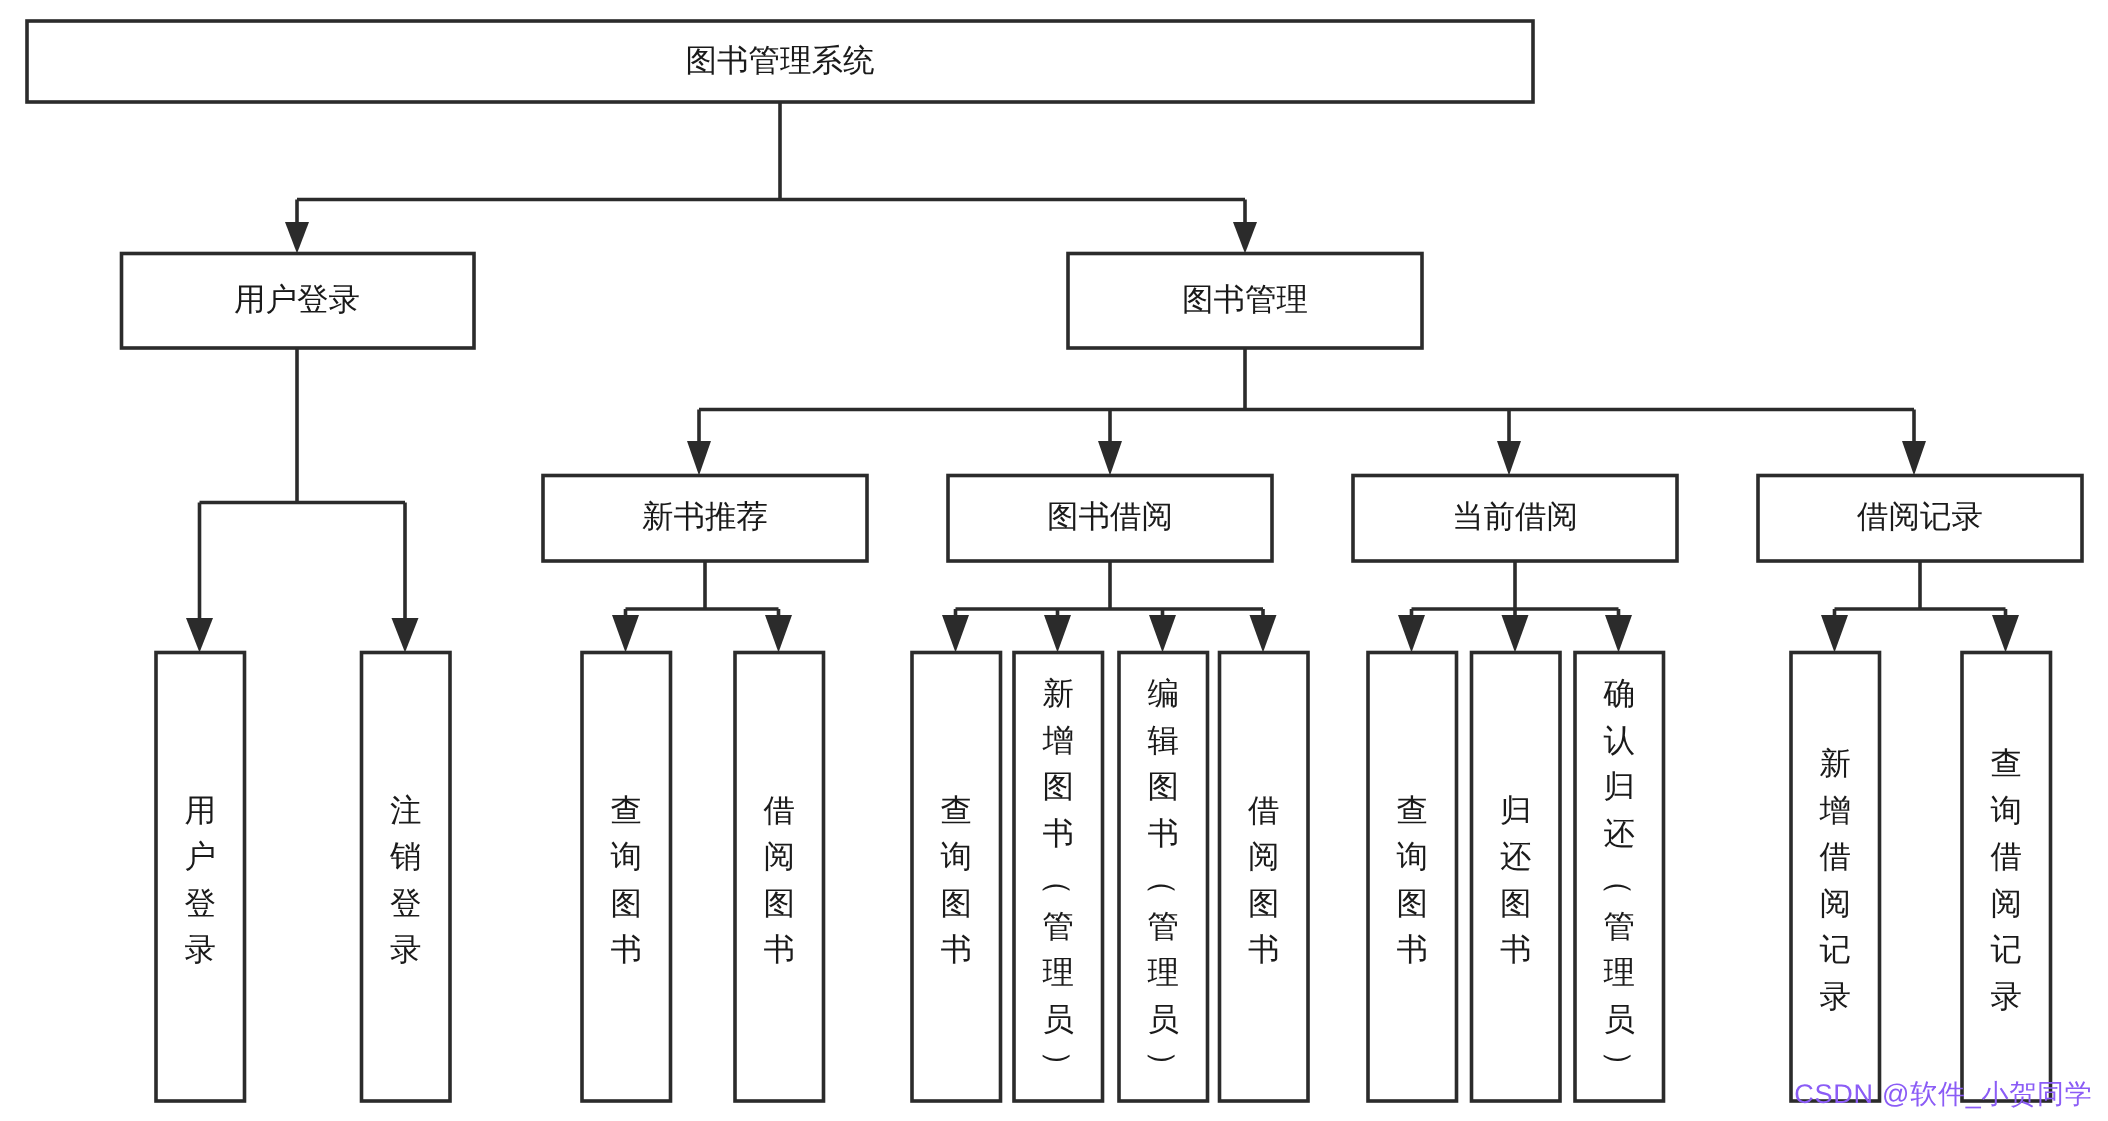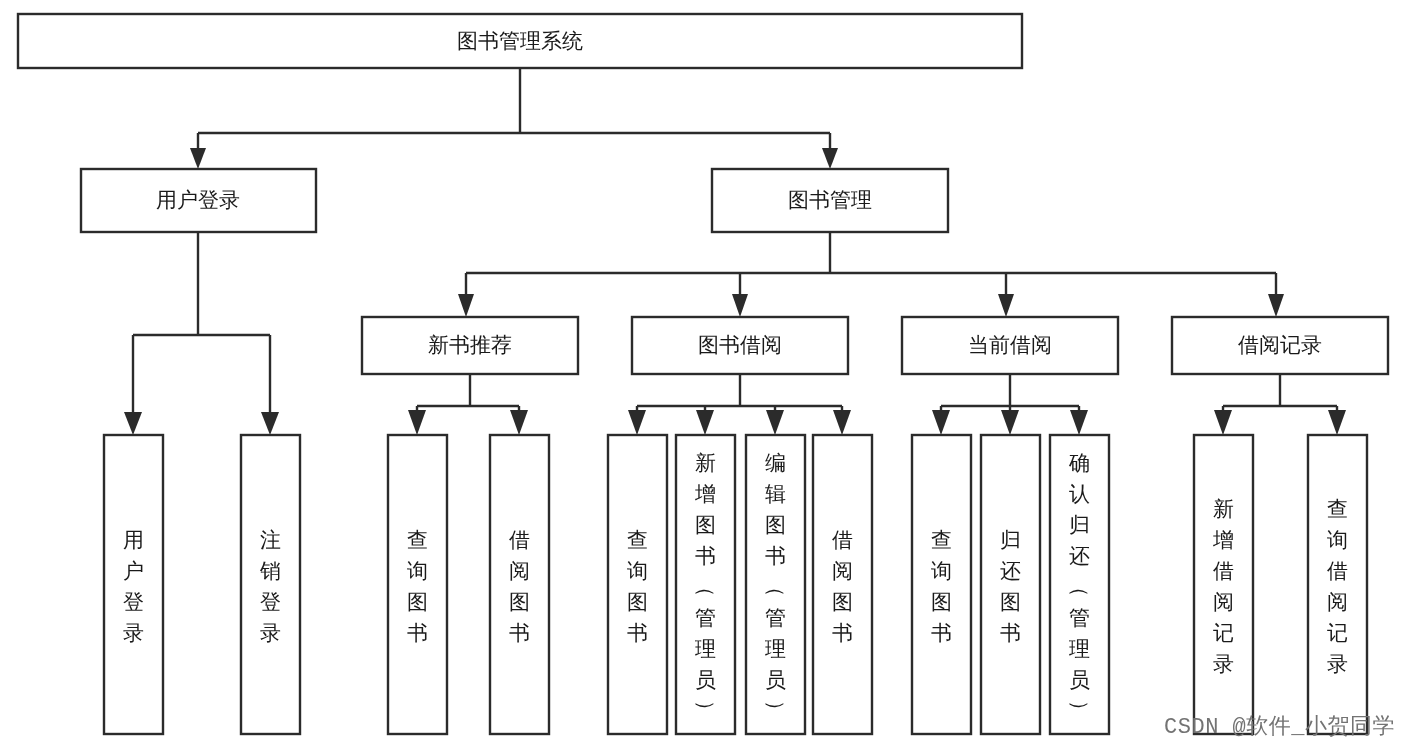--- a/index.html
+++ b/index.html
@@ -51,23 +51,23 @@
   .leaf-label {
     font-family: "Liberation Sans", "DejaVu Sans", sans-serif;
     fill: #1a1a1a;
     font-size: 21px;
     text-anchor: middle;
   }
   .watermark {
     position: absolute;
     right: 10px;
     bottom: 6px;
-    font-family: Liberation Mono, monospace;
-    font-size: 22px;
-    color: #737373;
+    font-family: Liberation Sans, sans-serif;
+    font-size: 18px;
+    color: #8b5cf6;
     white-space: nowrap;
     letter-spacing: 0.5px;
   }
 </style>
 </head>
 <body>
 
 <div id="diagram-root">
 
   <svg class="flow" viewBox="0 0 1405 747" xmlns="http://www.w3.org/2000/svg">

